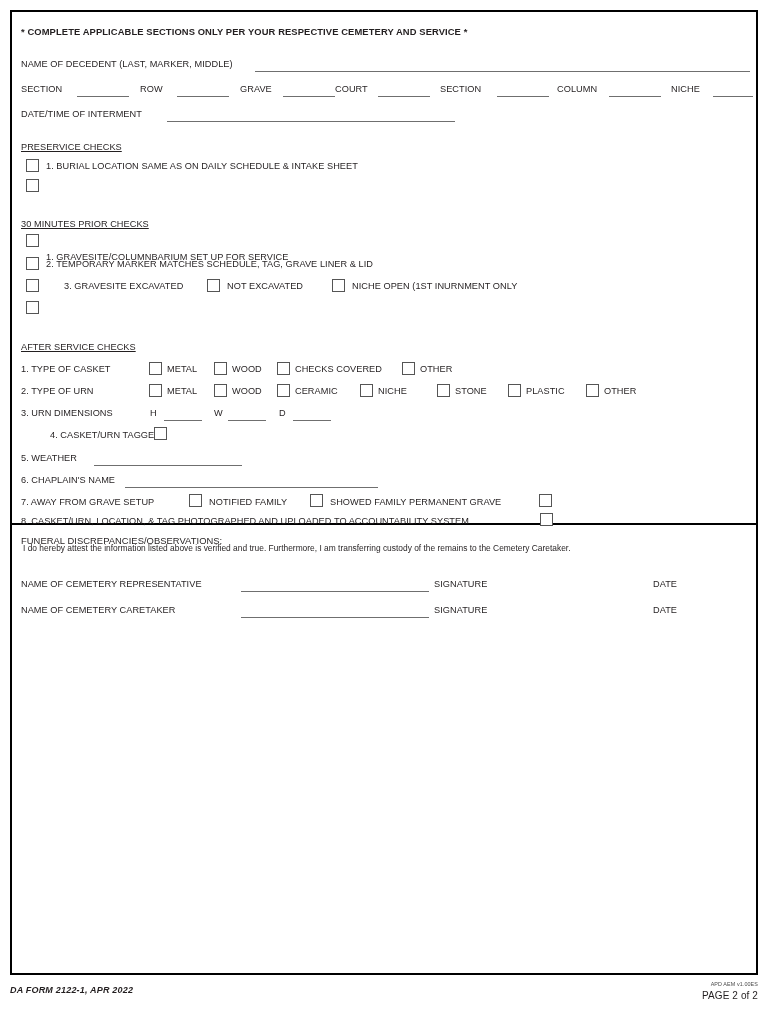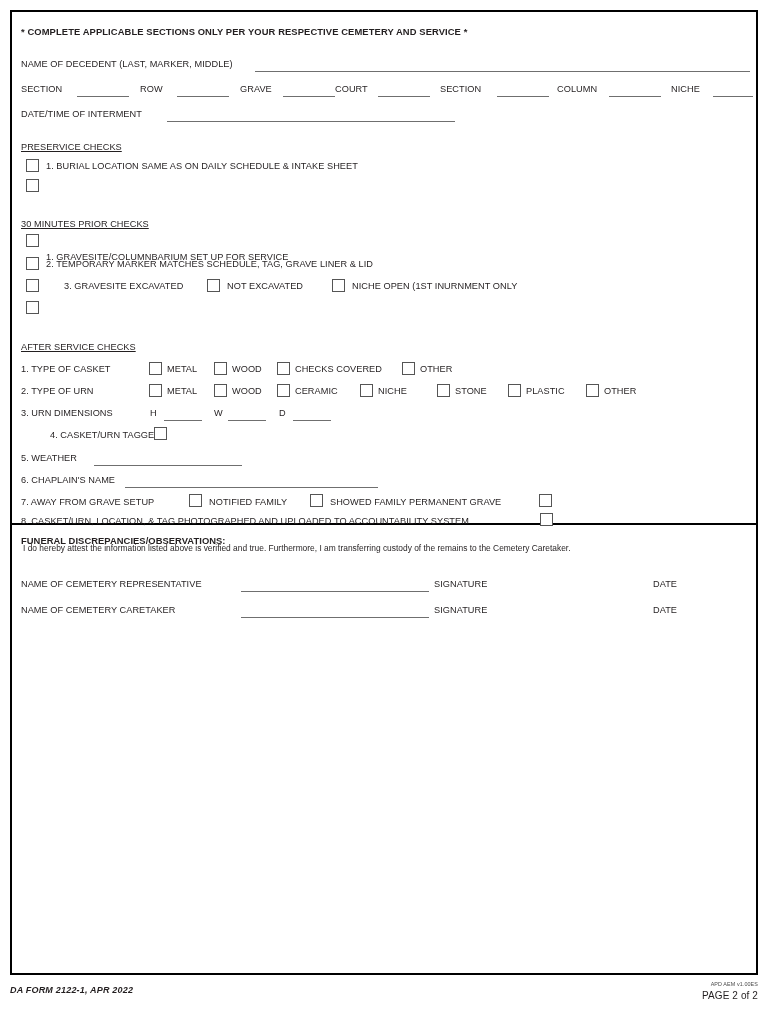--- a/index.html
+++ b/index.html
@@ -40,21 +40,21 @@
   }
 
   
   .t {
     position: absolute;
     font-size: 9.2px;
     line-height: 11px;
     white-space: nowrap;
     letter-spacing: 0.05px;
   }
-  .bold { font-weight: bold; }
+  .bold { font-weight: normal; }
   .title-line {
     font-size: 9.4px;
     font-weight: bold;
     letter-spacing: 0.1px;
   }
   .sec-head {
     font-size: 9.2px;
     text-decoration: underline;
     letter-spacing: 0.05px;
   }

